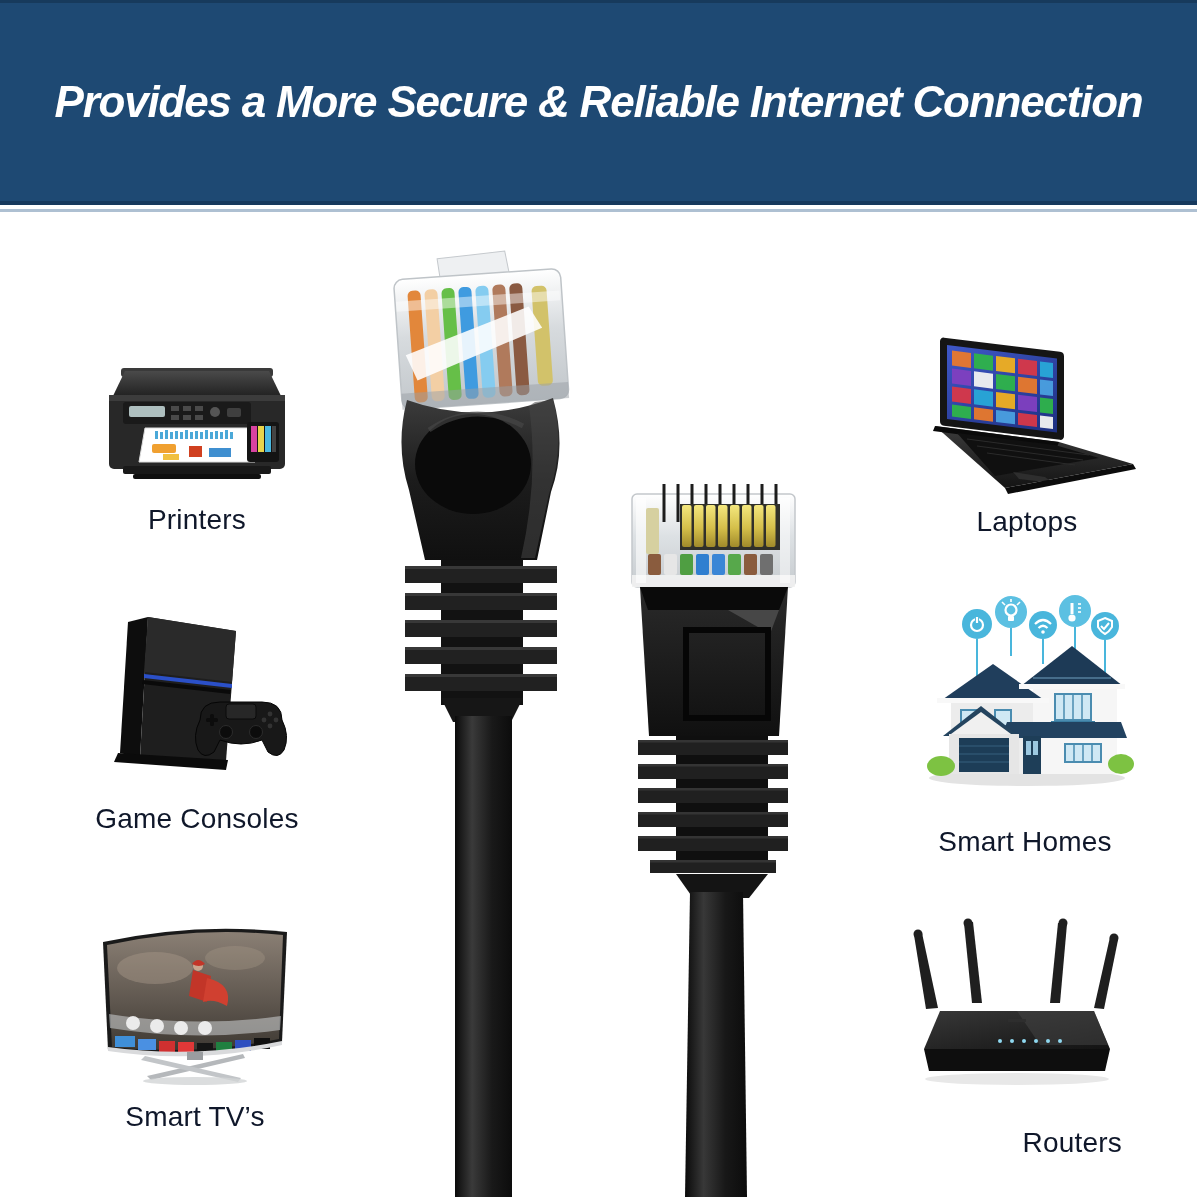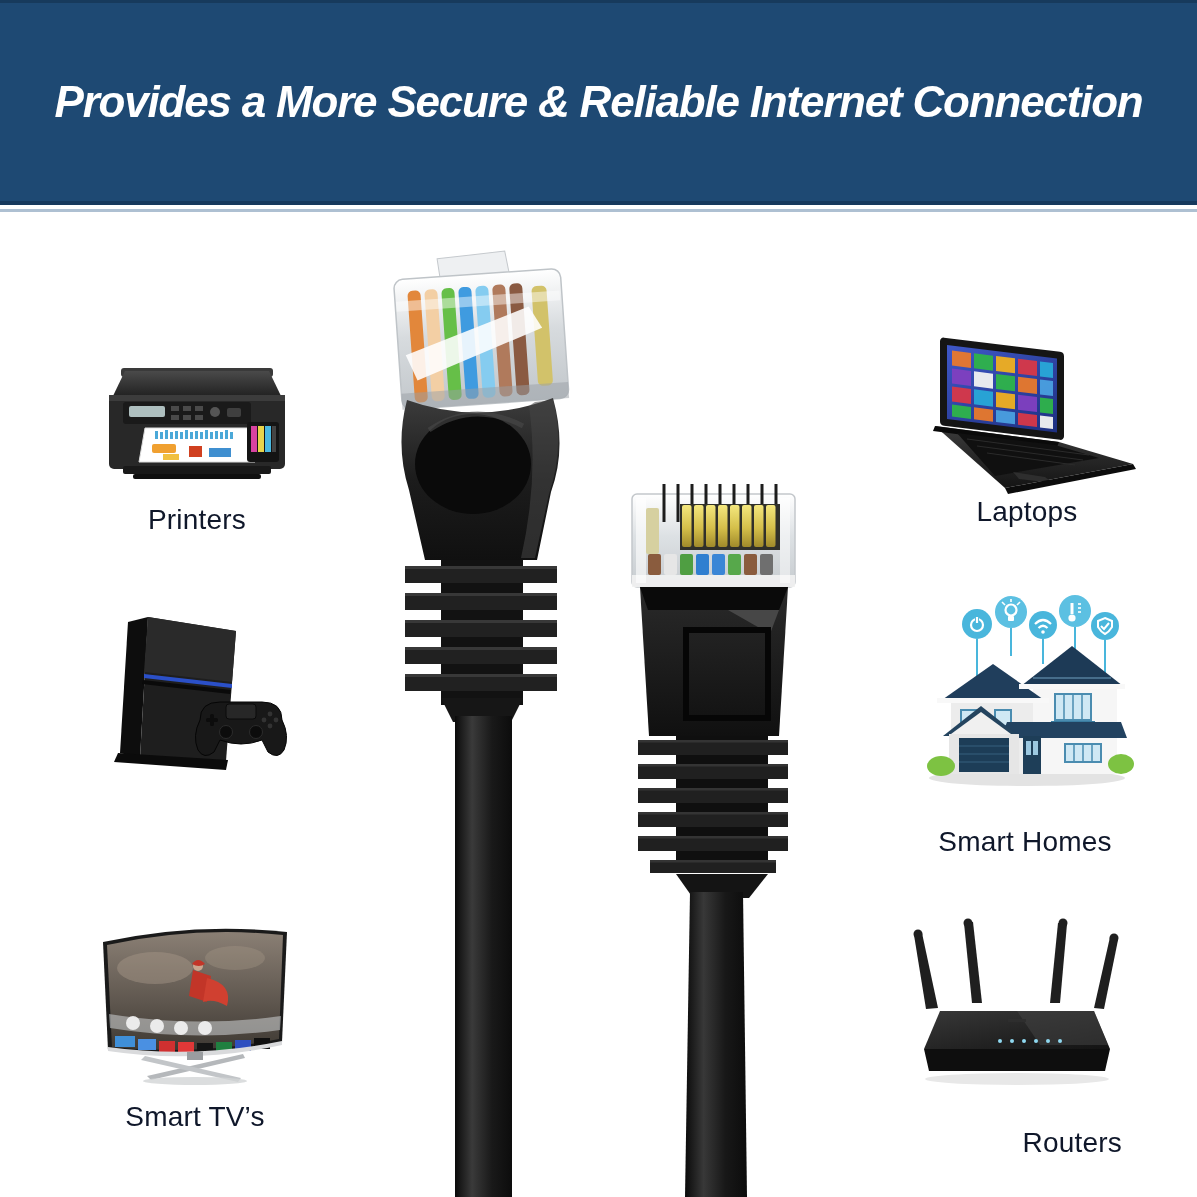--- a/index.html
+++ b/index.html
@@ -22,21 +22,21 @@
   }
   .device { position:absolute; display:flex; flex-direction:column; align-items:center; }
   .device .label { font-size:28px; color:#0f172a; letter-spacing:0.2px; text-align:center; white-space:nowrap; }
   .dev-printers { left:97px;  top:366px; width:200px; }
   .dev-printers .label { margin-top:18px; }
   .dev-consoles { left:102px; top:608px; width:190px; }
   .dev-consoles .label { margin-top:20px; }
   .dev-tvs      { left:95px;  top:918px; width:200px; }
   .dev-tvs .label { margin-top:13px;text-align:right; }
   .dev-laptops  { left:917px; top:336px; width:220px; }
-  .dev-laptops .label { }
+  .dev-laptops .label { margin-top:10px; }
   .dev-homes    { left:915px; top:594px; width:220px;gap:28px; }
   .dev-homes .label { margin-top:4px; }
   .dev-routers  { left:912px; top:913px; width:210px;align-items:flex-end; }
   .dev-routers .label { margin-top:24px; }
   .cable-left  { position:absolute; left:383px; top:250px; }
   .cable-right { position:absolute; left:628px; top:478px; }
 </style>
 </head>
 <body>
 
@@ -123,20 +123,21 @@
           <rect x="20" y="20" width="4" height="12" rx="1.5"></rect>
         </g>
         <g fill="#333333">
           <circle cx="80" cy="20" r="2.4"></circle>
             <circle cx="86" cy="26" r="2.4"></circle>
           <circle cx="80" cy="32" r="2.4"></circle>
             <circle cx="74" cy="26" r="2.4"></circle>
         </g>
       </g>
     </svg>
+    <figcaption class="label">Game Consoles</figcaption>
   </figure>
 
   <figure class="device dev-tvs">
     <svg width="200" height="170" viewBox="0 0 200 170">
       <defs>
         <linearGradient id="tv-sc" x1="0" y1="0" x2="0" y2="1">
           <stop offset="0" stop-color="#8a7f74"></stop>
             <stop offset="0.6" stop-color="#5e564e"></stop>
             <stop offset="1" stop-color="#3e3933"></stop>
         </linearGradient>

